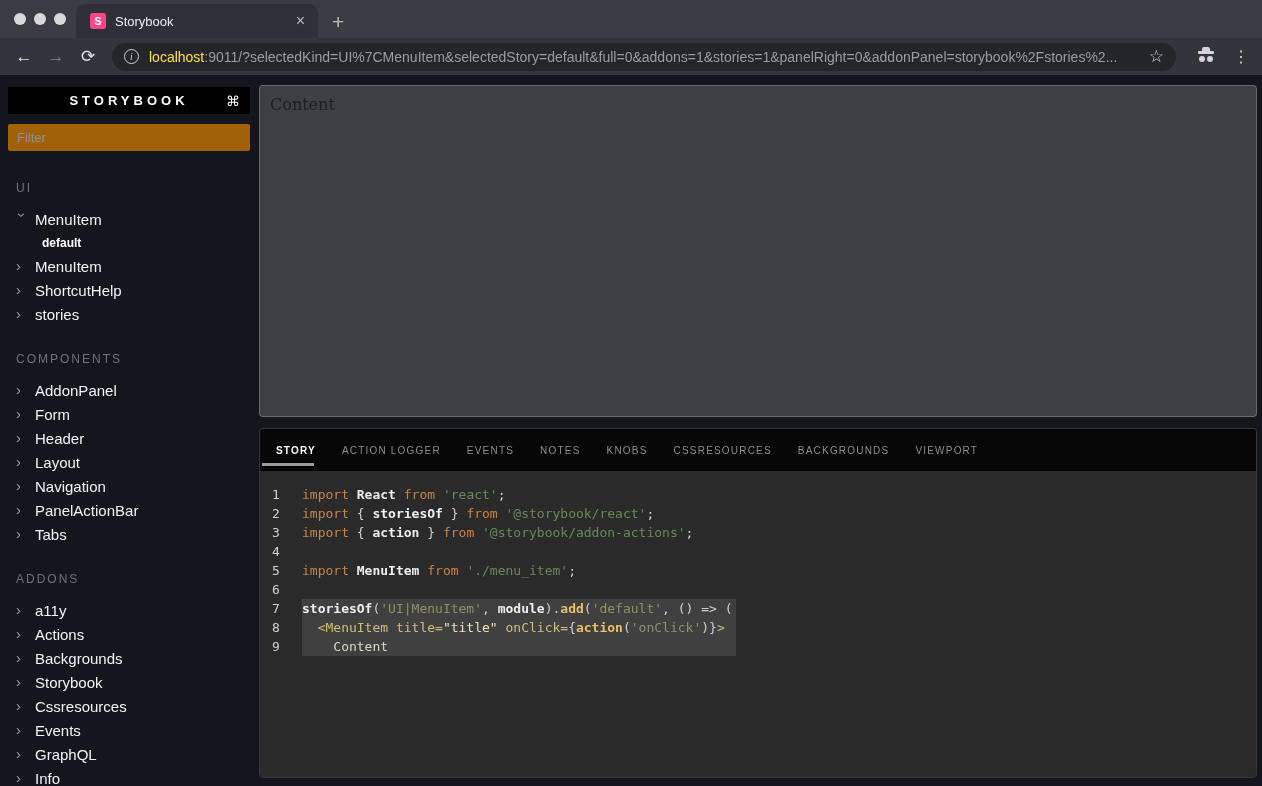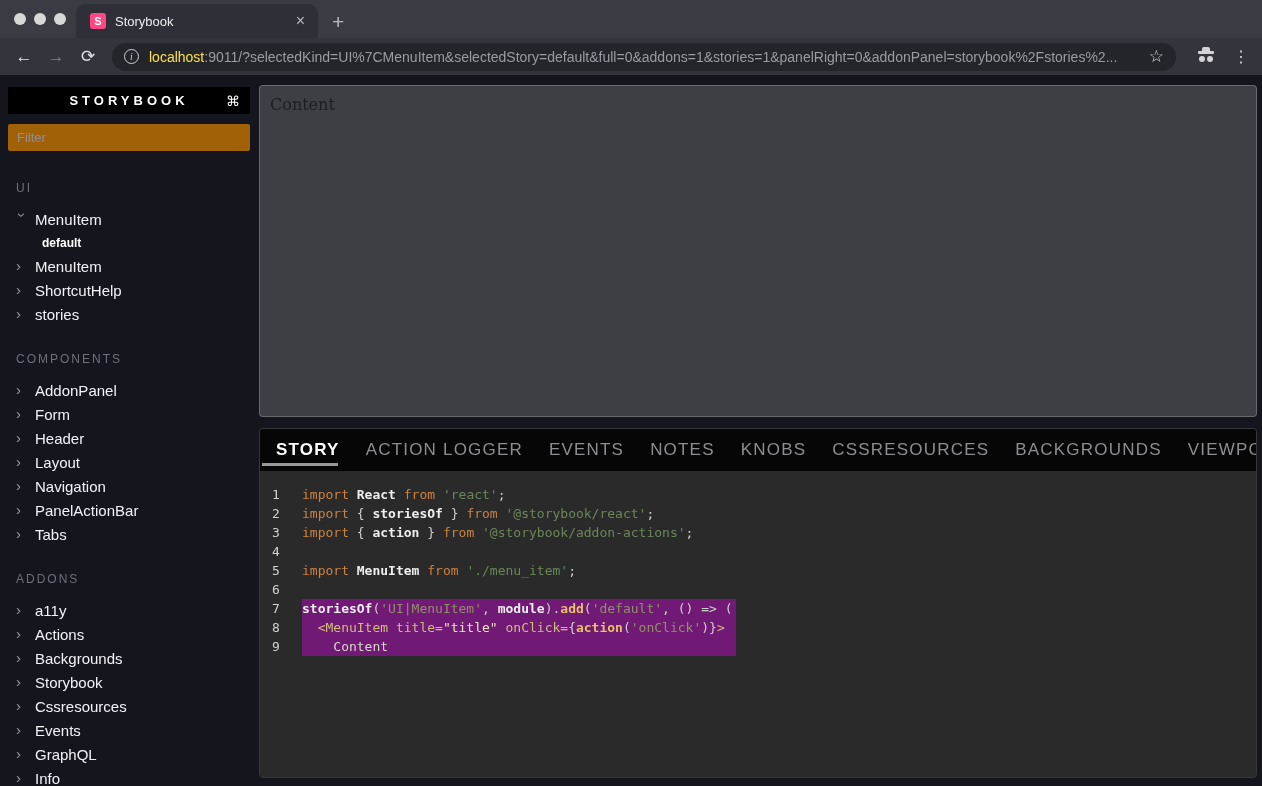--- a/index.html
+++ b/index.html
@@ -61,31 +61,31 @@
 
   .main { position:absolute; left:258px; right:0; top:0; bottom:0; padding:10px 5px 8px 1px;
           display:flex; flex-direction:column; }
   .preview { flex:0 0 332px; background:#3e3e45; border:1px solid rgba(255,255,255,0.22);
              border-radius:4px; padding:9px 10px; }
   .preview-text { font-family:"DejaVu Serif","Liberation Serif",serif; font-size:16px; color:#1d1d22; }
 
   .panel { flex:1; margin-top:11px; display:flex; flex-direction:column; border-radius:4px;
            border:1px solid rgba(255,255,255,0.14); overflow:hidden; }
   .ptabs { height:42px; background:#060606; display:flex; align-items:center; padding-left:16px; flex:none; }
-  .ptab { color:#8e8e92; font-size:17px; letter-spacing:1.2px; margin-right:26px; position:relative;
+  .ptab { color:#8e8e92; font-size:10px; letter-spacing:1.2px; margin-right:26px; position:relative;
           height:32px; display:flex; align-items:center; white-space:nowrap; cursor:default; }
   .ptab.active { color:#fff; font-weight:bold; }
   .ptab.active::after { content:""; position:absolute; left:-14px; right:2px; bottom:0; height:3px;
                         background:#9a9a9a; }
   .code { flex:1; background:#2a2a2a; padding:14px 0 0 12px; font-family:"DejaVu Sans Mono",monospace;
           font-size:13px; line-height:19px; overflow:hidden; }
   .cline { display:flex; white-space:pre; }
   .lnum { width:20px; text-align:left; color:#d2d2d2; flex:none; margin-right:10px; }
   .ctext { white-space:pre; }
-  .ctext.hl { background:#701a75; min-width:434px; }
+  .ctext.hl { background:#404040; min-width:434px; }
   .c-k  { color:#cc8242; }
   .c-s  { color:#6a8759; }
   .c-w  { color:#cfcfcf; }
   .c-bw { color:#eeeeee; font-weight:bold; }
   .c-f  { color:#e8bf6a; font-weight:bold; }
   .c-t  { color:#d2bc7c; }
   .c-av { color:#eae3bc; }
   .c-sd { color:#90906a; }
   .c-p  { color:#d8d8cc; }
 </style>

